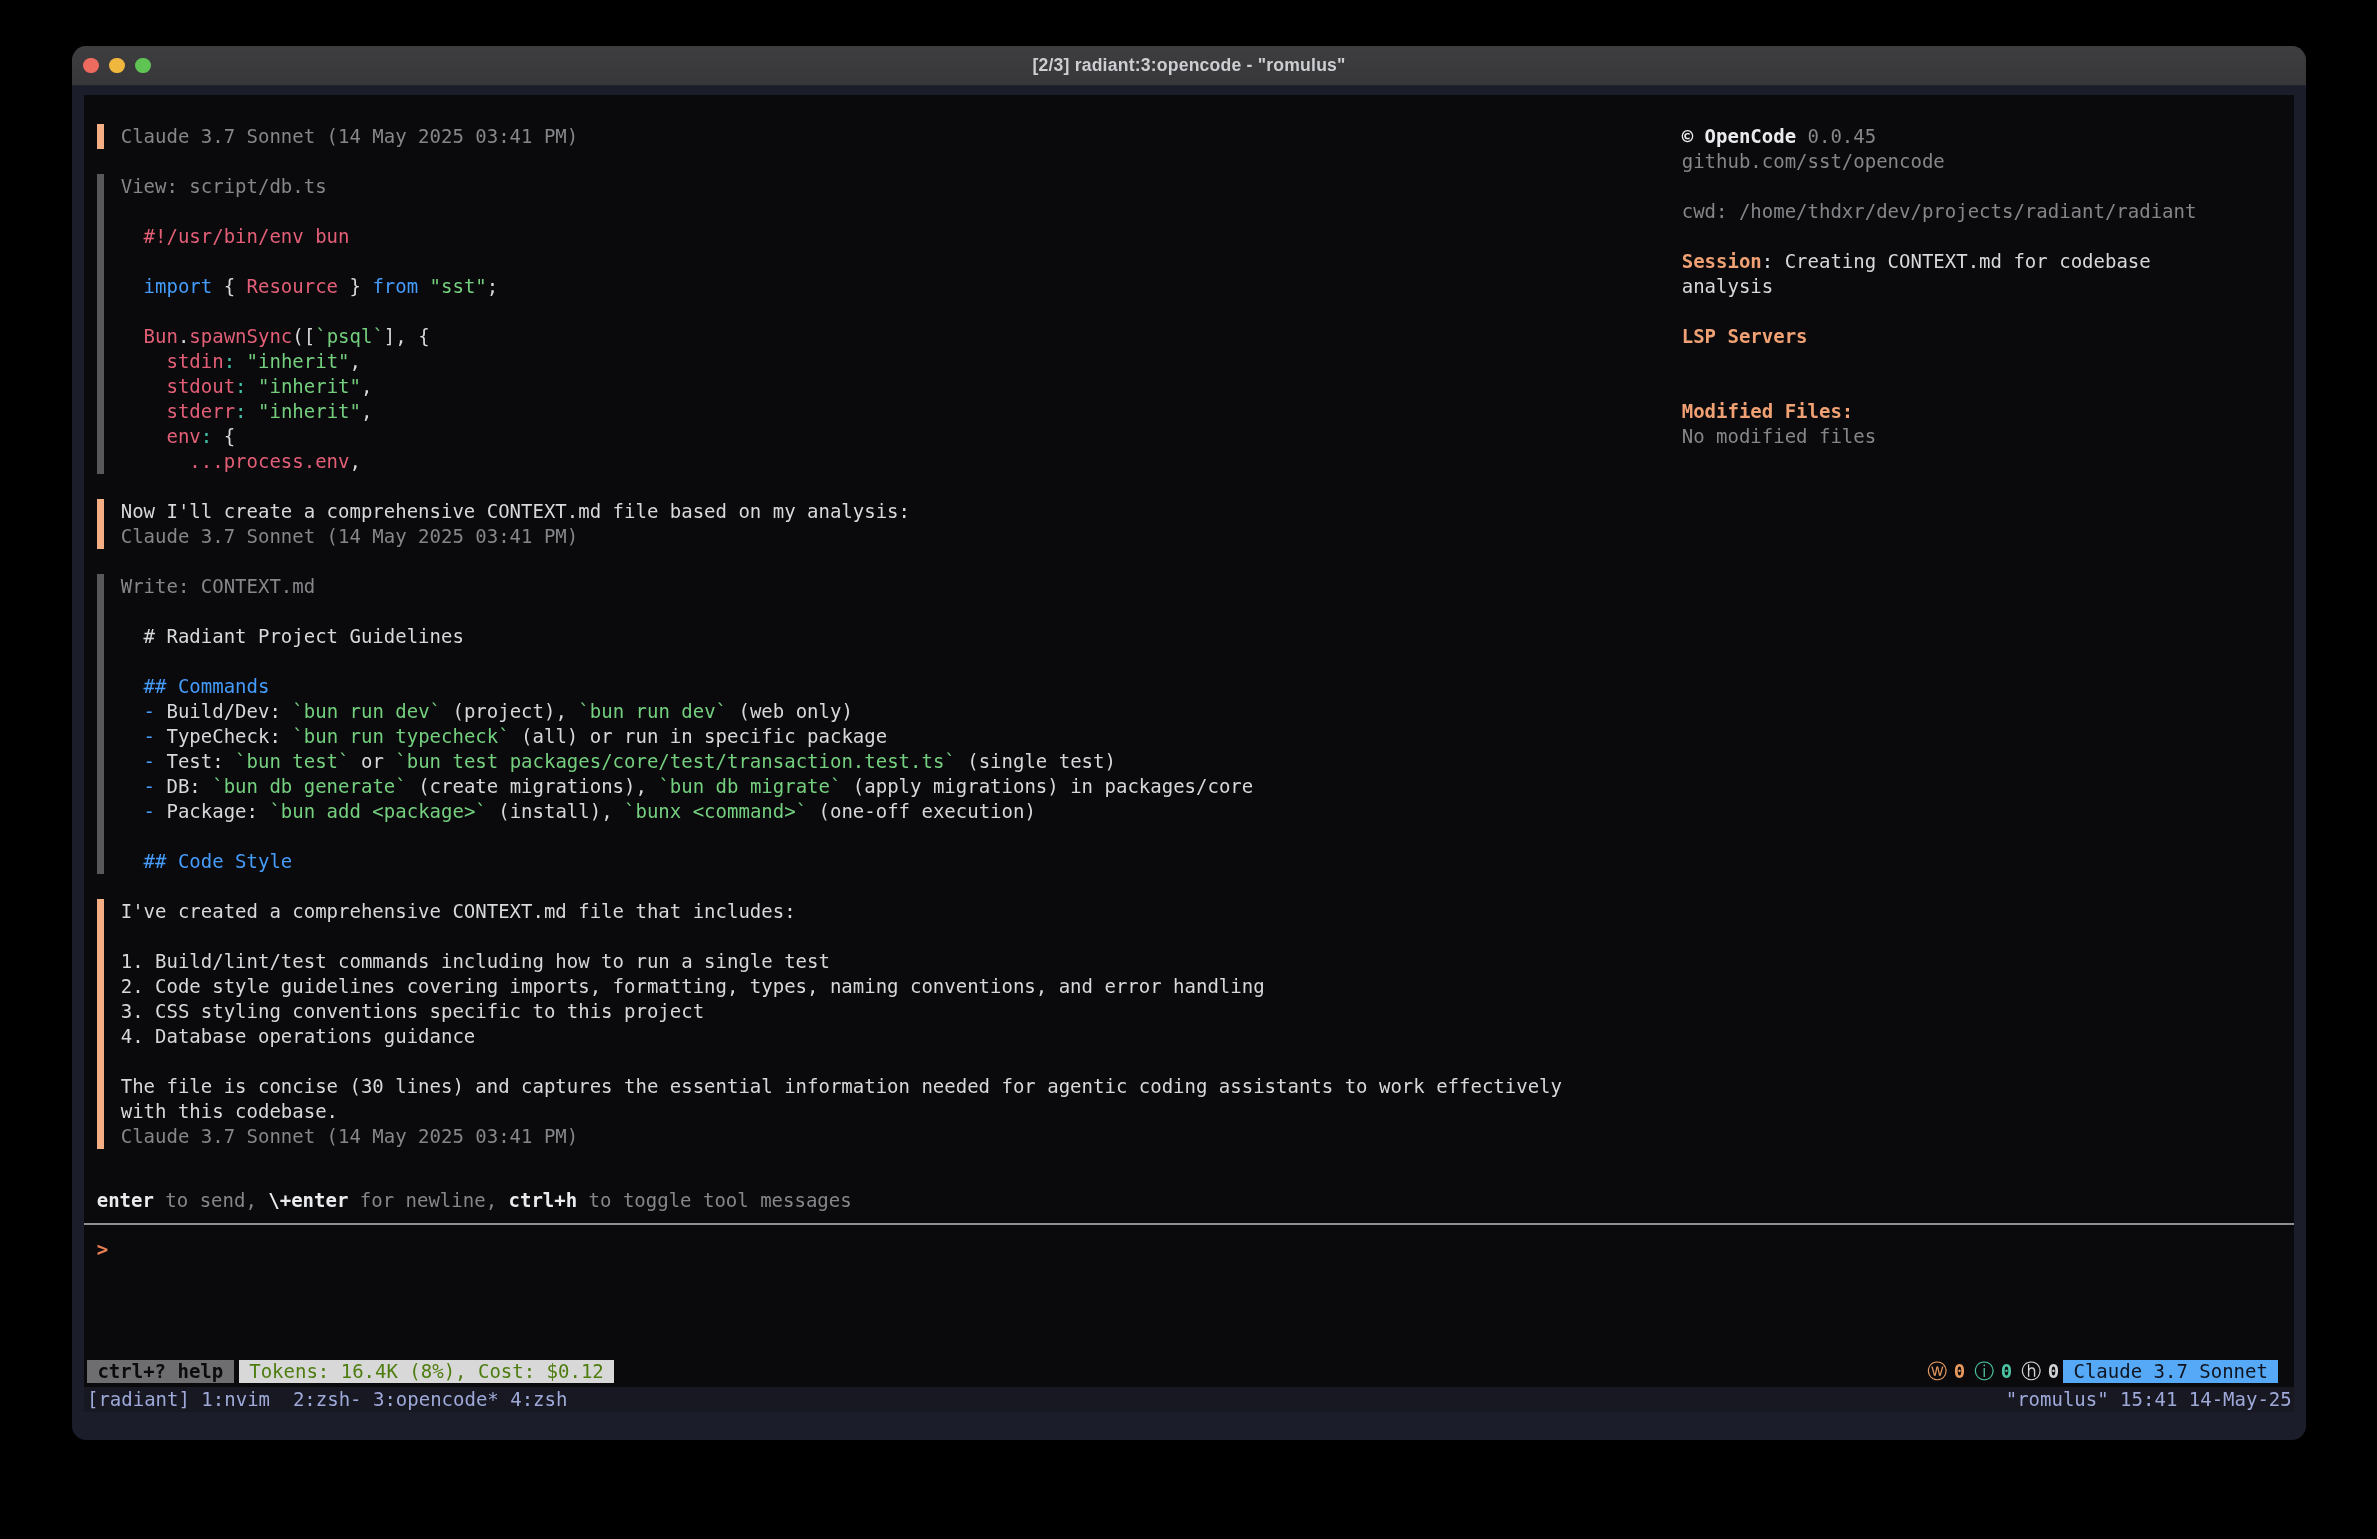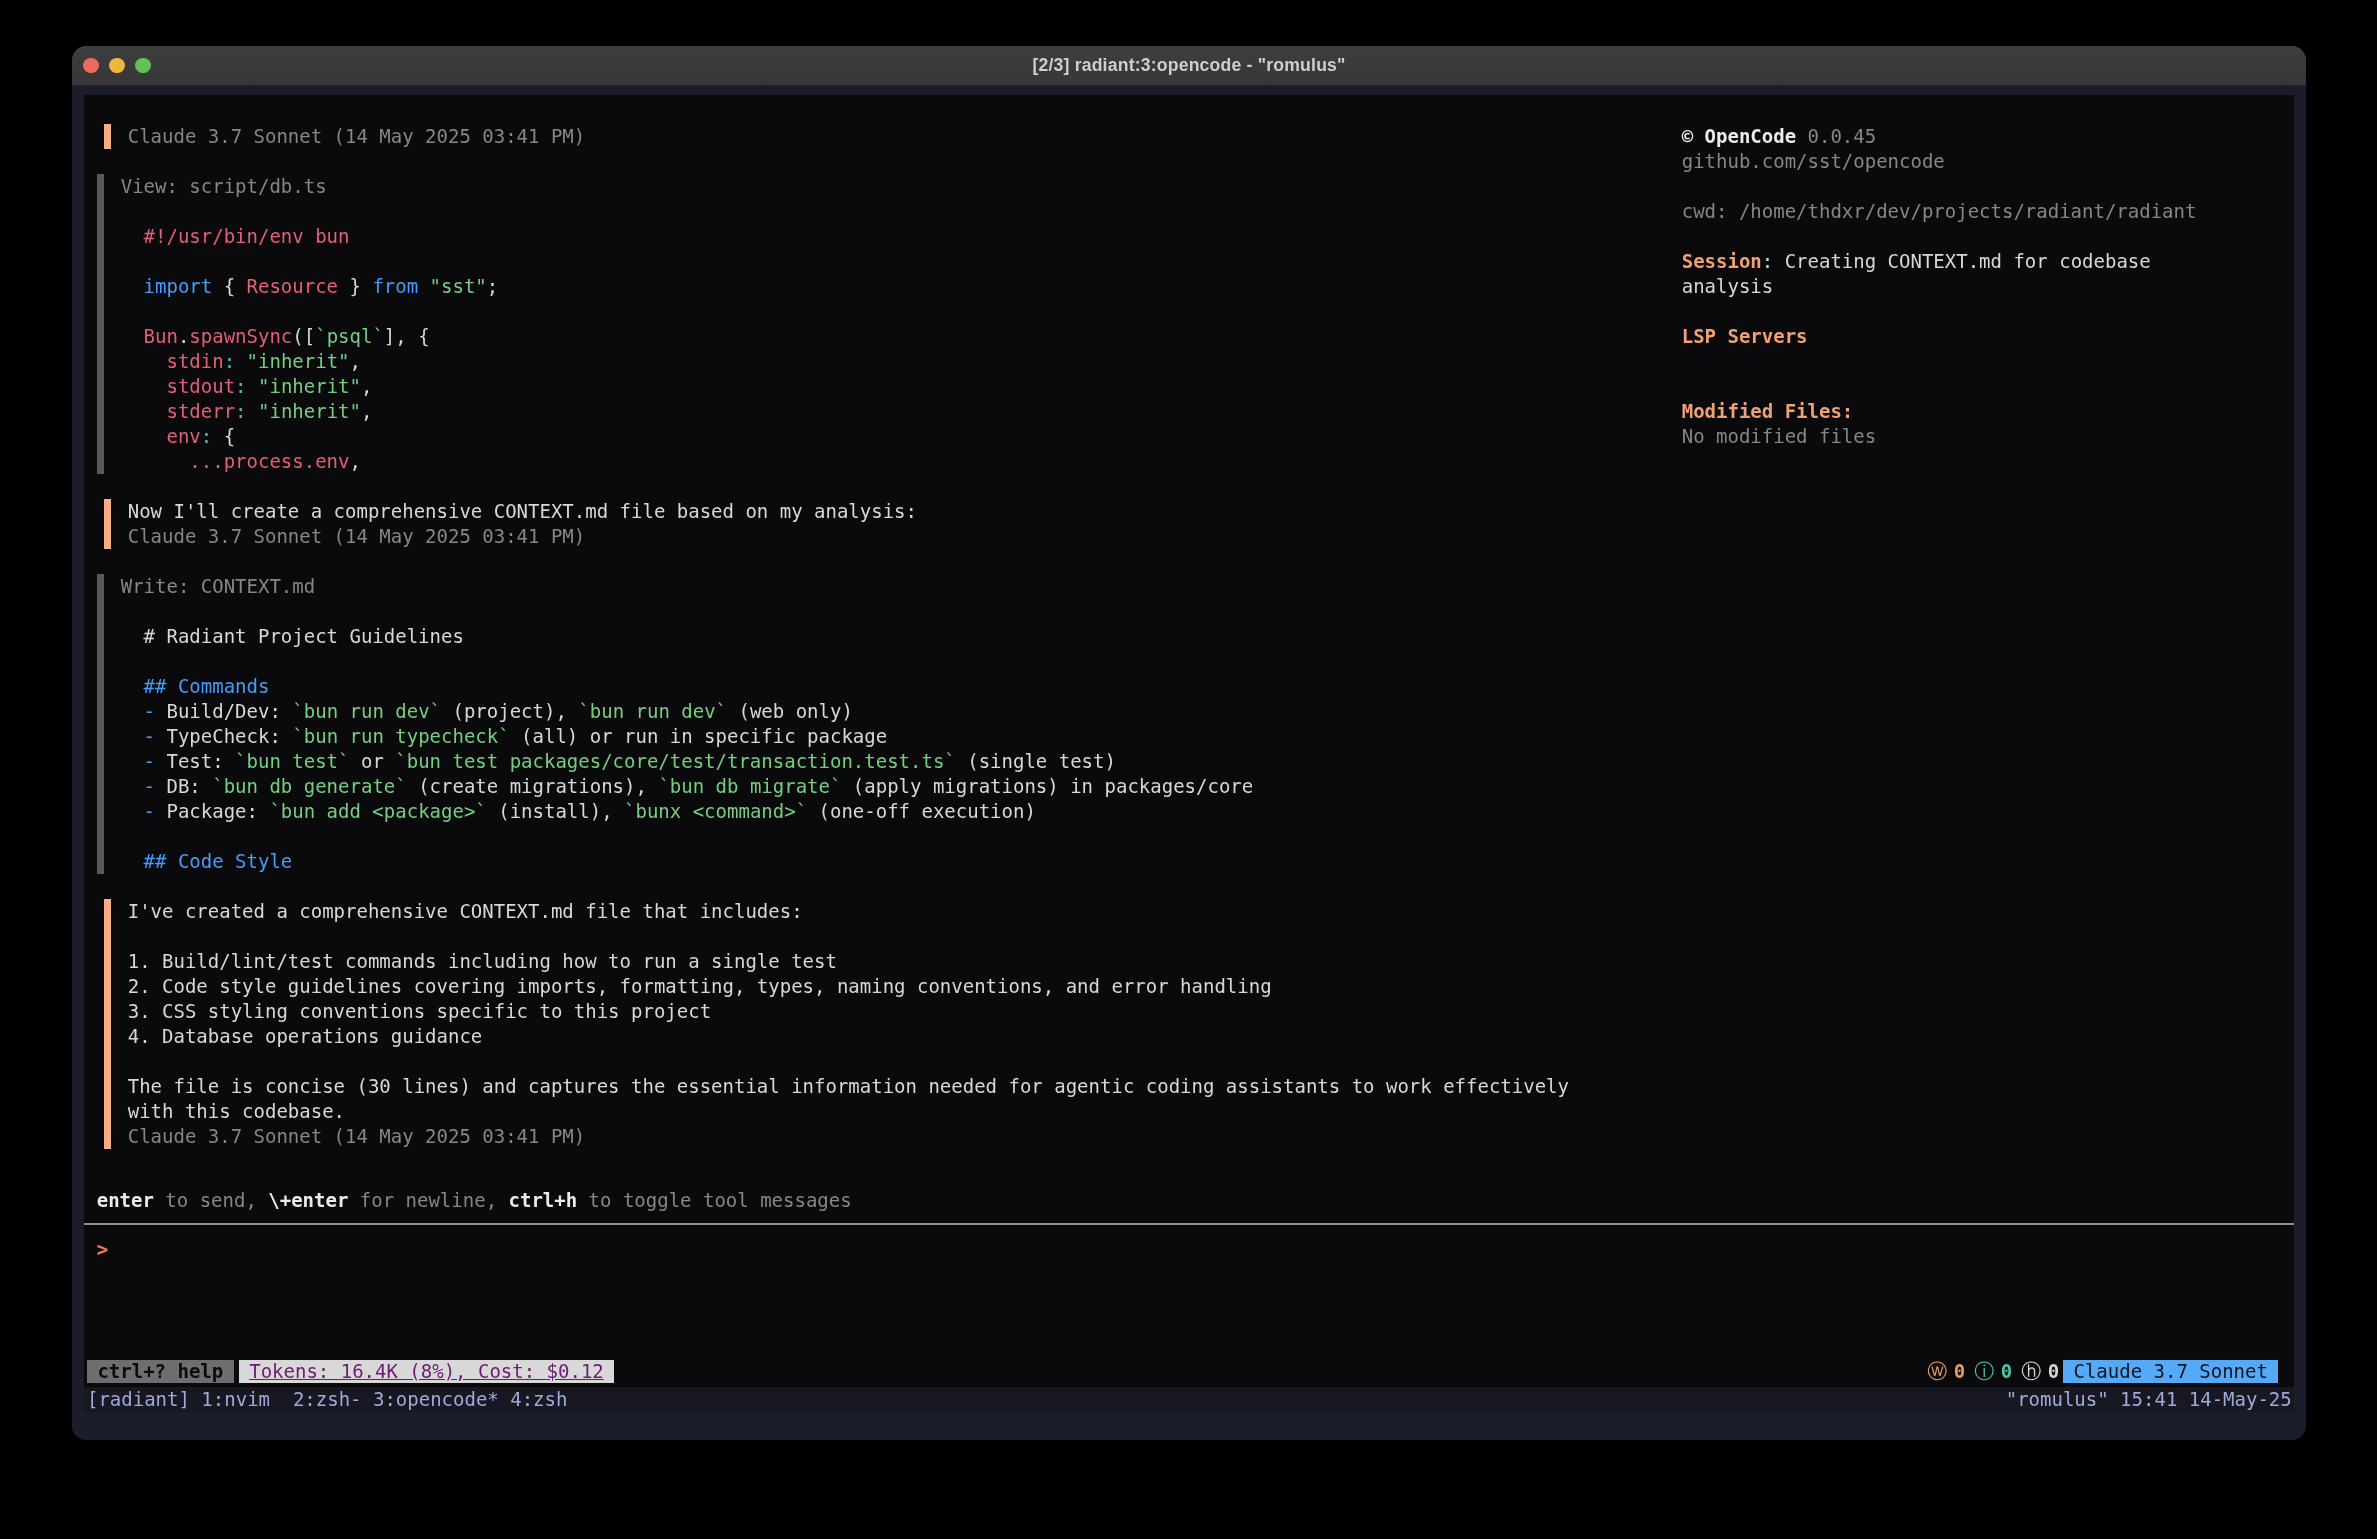--- a/index.html
+++ b/index.html
@@ -33,21 +33,21 @@
     font-family:"DejaVu Sans Mono", monospace;
     font-size:19px; line-height:25px;
   }
   .tui { flex:1; background:#0a0a0c; display:flex; flex-direction:column; min-height:0; }
 
   .main-row { flex:1; display:flex; padding:29px 0 0 13px; min-height:0; overflow:hidden; }
   .chat { width:1507px; flex:0 0 auto; }
   .sidebar { flex:1; padding-left:78px; }
 
   .block { border-left:7.8px solid transparent; padding-left:17px; margin-bottom:25px; }
-  .b-orange { border-left-color:#f6ae85;margin-left:7px; }
+  .b-orange { border-left-color:#f6ae85; }
   .b-gray   { border-left-color:#58585a; }
   .line { white-space:pre; height:25px; }
 
   .c-gray   { color:#85868a; }
   .c-white  { color:#d7d8db; }
   .c-wbold  { color:#eaebee; font-weight:bold; }
   .c-obold  { color:#f0a173; font-weight:bold; }
   .c-blue   { color:#459cfb; }
   .c-green  { color:#74d07f; }
   .c-red    { color:#e35f77; }
@@ -62,21 +62,21 @@
   .input-space { height:98px; }
 
   
   .statusbar {
     flex:0 0 auto; height:23.5px; margin-bottom:3.9px;
     display:flex; align-items:center;
     padding-left:3.3px; padding-right:16px;
   }
   .chip { display:inline-flex; align-items:center; height:23.5px; padding:0 10.4px; white-space:pre; }
   .chip-dark  { background:#6e6e70; color:#0b0b0d; font-weight:bold; }
-  .chip-light { background:#d8d8d8; color:#701a75; margin-left:5.2px;text-decoration:underline; }
+  .chip-light { background:#d8d8d8; color:#4d7c0f; margin-left:5.2px; }
   .chip-blue  { background:#55a9f7; color:#10141f; }
   .sb-spacer { flex:1; }
   .diags { display:inline-flex; align-items:center; gap:9px; margin-right:3.9px; }
   .diag { display:inline-flex; align-items:center; gap:6.5px; }
   .diag .ico { font-family:"DejaVu Sans", sans-serif; font-size:20px; }
   .diag .cnt { font-weight:bold; }
   .d-orange { color:#e89a5f; }
   .d-teal   { color:#4cc3a3; }
   .d-white  { color:#d3d4d6; }
 

